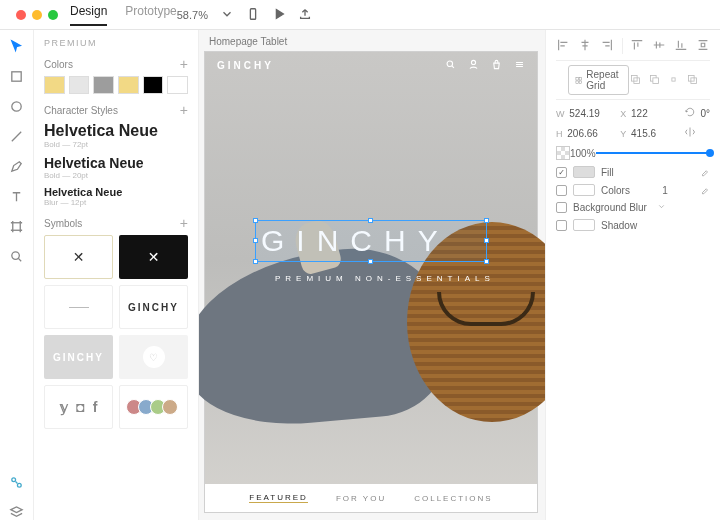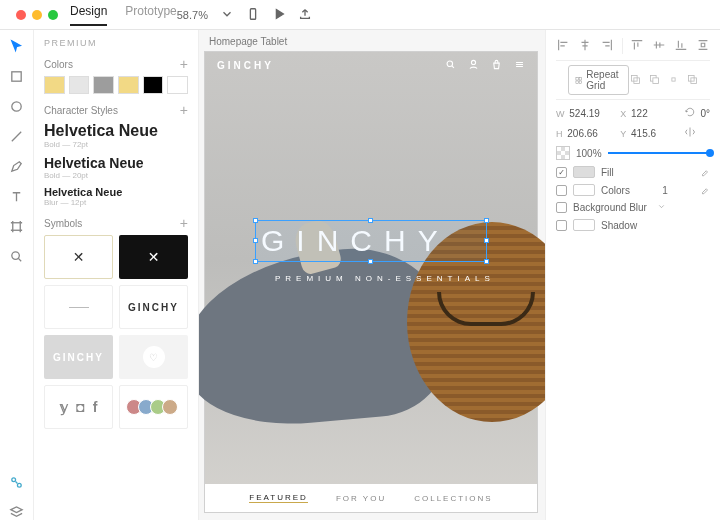--- a/index.html
+++ b/index.html
@@ -58,21 +58,21 @@
 .align-row svg{width:14px;height:14px;stroke:#999;fill:none;stroke-width:1.3}
 .rg-row{display:flex;align-items:center;justify-content:space-between;margin:6px 0;padding:4px 12px;border-top:1px solid #eee;border-bottom:1px solid #eee}
 .rg-btn{border:1px solid #ccc;border-radius:3px;padding:3px 6px;font-size:10px;display:flex;align-items:center;gap:4px;cursor:pointer}
 .rg-ops{display:flex;gap:6px}
 .rg-ops svg{width:13px;height:13px;stroke:#bbb;fill:none}
 .dims{display:grid;grid-template-columns:1fr 1fr auto;gap:6px 10px;margin:6px 0;align-items:center}
 .dims .lbl{font-size:9px;color:#aaa;margin-right:2px}
 .dims .val{font-size:10px;color:#555}
 .rot{display:flex;align-items:center;gap:4px}
 .sect-h{font-size:9px;letter-spacing:1.5px;color:#aaa;margin:10px 0 6px}
-.op-row{display:flex;align-items:center;gap:6px}
+.op-row{display:flex;align-items:center;}
 .op-row .slider{flex:1;height:2px;background:#d6d6d6;position:relative}
 .op-row .slider::after{content:"";position:absolute;left:0;top:0;height:2px;width:100%;background:#1283ff}
 .op-row .thumb{position:absolute;right:-4px;top:-3px;width:8px;height:8px;border-radius:50%;background:#1283ff}
 .prow{display:flex;align-items:center;gap:6px;margin:6px 0}
 .prow .cb{width:11px;height:11px;border:1px solid #aaa;border-radius:2px;display:flex;align-items:center;justify-content:center;font-size:8px;color:#555}
 .prow .chip{width:22px;height:12px;border:1px solid #ccc;border-radius:2px;background:#fff}
 .prow .chip.solid{background:#ddd}
 .prow .edrop{width:10px;height:10px;margin-left:auto}
 .prow .edrop svg{width:10px;height:10px;stroke:#888;fill:none}
 .checker{background:repeating-conic-gradient(#ddd 0 25%,#fff 0 50%) 0 0/8px 8px}

